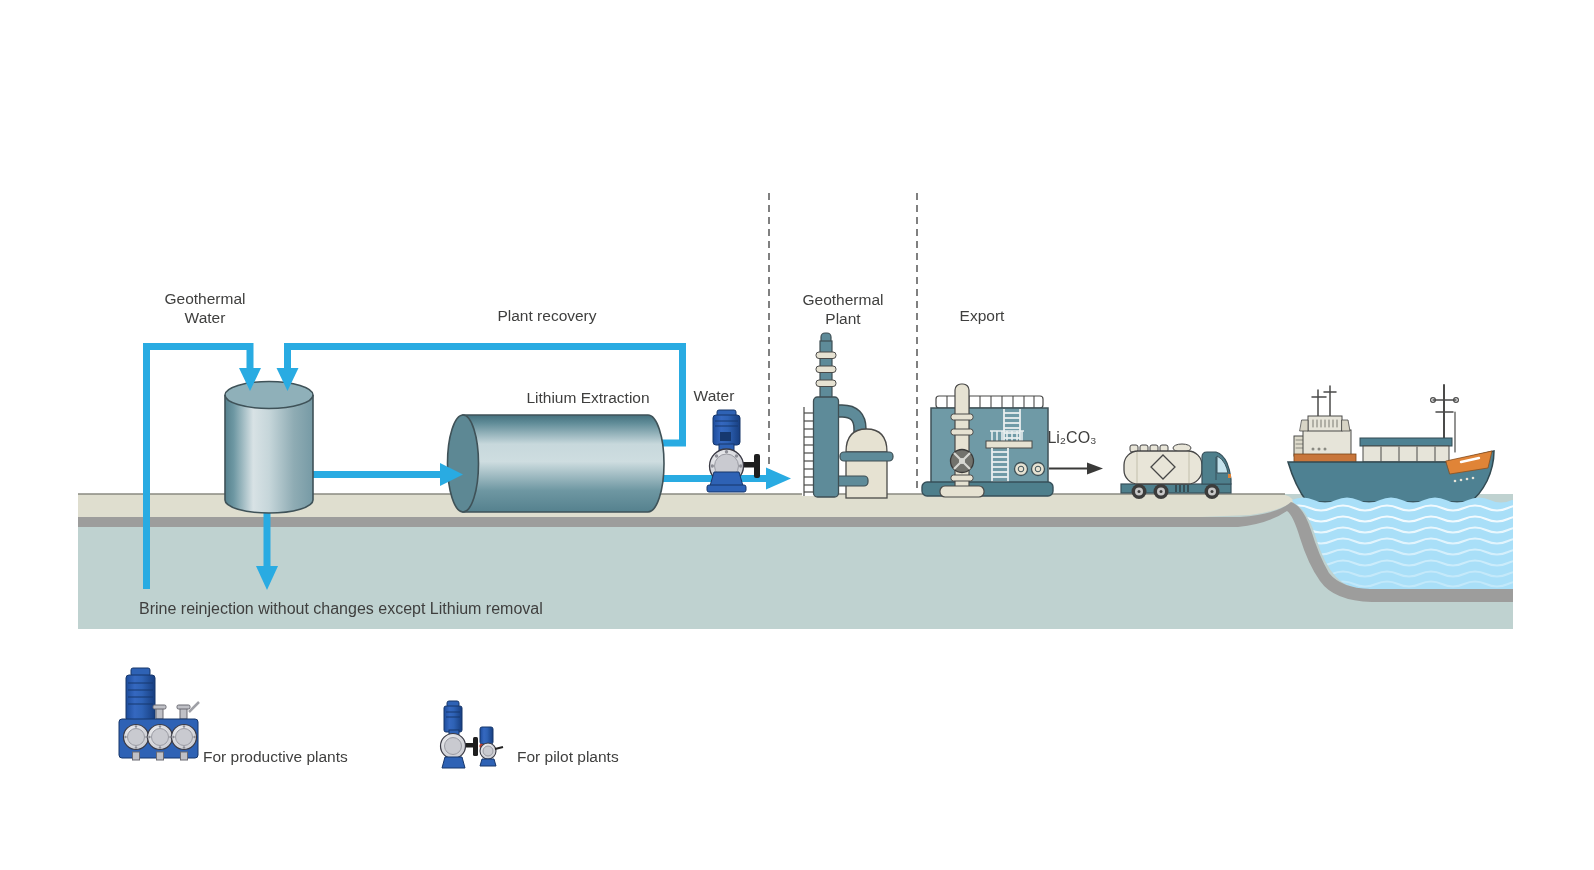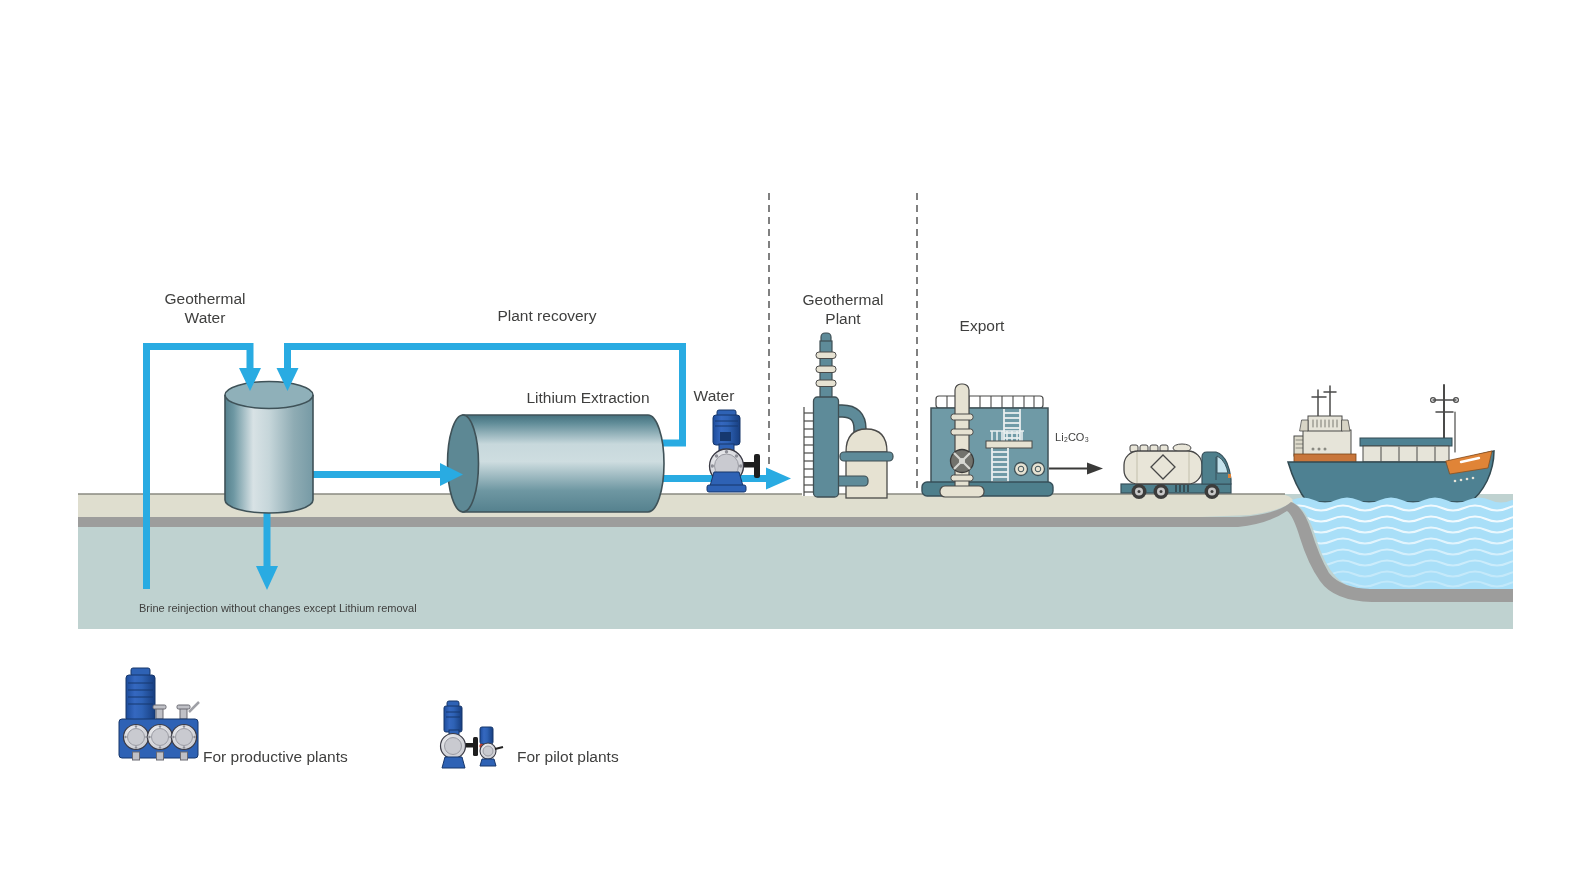--- a/index.html
+++ b/index.html
@@ -1,21 +1,21 @@
 <!DOCTYPE html>
 <html><head>
 <meta charset="utf-8">
 <style>
   html,body{margin:0;padding:0;background:#fff;}
   .scene{position:relative;width:1594px;height:870px;background:#ffffff;overflow:hidden;
          font-family:"Liberation Sans",sans-serif;color:#3F3F3E;border-radius:30px;}
   .scene svg{position:absolute;left:0;top:0;}
   .lbl{position:absolute;font-size:15.5px;line-height:19px;color:#3F3F3E;white-space:nowrap;}
   .ctr{transform:translateX(-50%);text-align:center;}
-  .big{font-size:11px;}
+  .big{font-size:16px;}
 </style>
 </head>
 <body>
 
 <div class="scene">
 
 <svg width="1594" height="870" viewBox="0 0 1594 870">
   <defs>
     <linearGradient id="gTankV" x1="0" y1="0" x2="1" y2="0">
       <stop offset="0" stop-color="#55808D"></stop>
@@ -368,19 +368,19 @@
   <span style="display:block">Geothermal</span>
   <span style="display:block">Water</span>
 </div>
 <div class="lbl ctr" style="left:547px;top:306px;">Plant recovery</div>
 <div class="lbl ctr" style="left:548px;top:388px;margin-left:40px;">Lithium Extraction</div>
 <div class="lbl ctr" style="left:714px;top:386px;">Water</div>
 <div class="lbl ctr" style="left:843px;top:290px;">
   <span style="display:block">Geothermal</span>
   <span style="display:block">Plant</span>
 </div>
-<div class="lbl ctr" style="left:982px;top:316px;">Export</div>
+<div class="lbl ctr" style="left:982px;top:306px;">Export</div>
 <div class="lbl ctr big" style="left:1072px;top:428px;">Li₂CO₃</div>
 <div class="lbl big" style="left:139px;top:599px;">Brine reinjection without changes except Lithium removal</div>
 <div class="lbl" style="left:203px;top:747px;text-align:center;">For productive plants</div>
 <div class="lbl" style="left:517px;top:747px;text-align:right;">For pilot plants</div>
 
 </div>
 
 </body></html>

